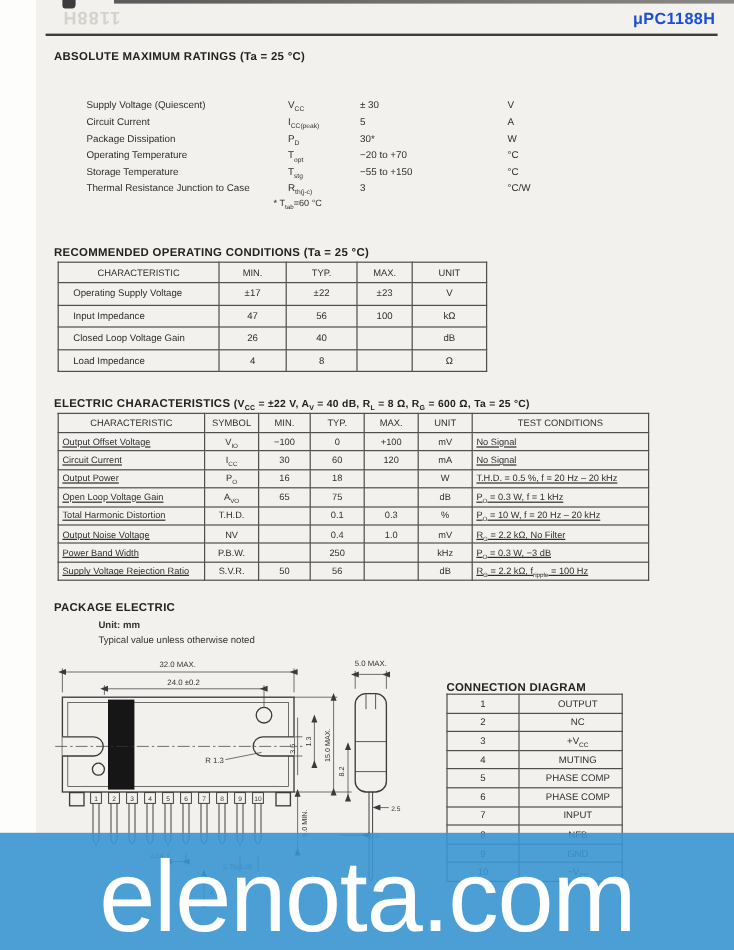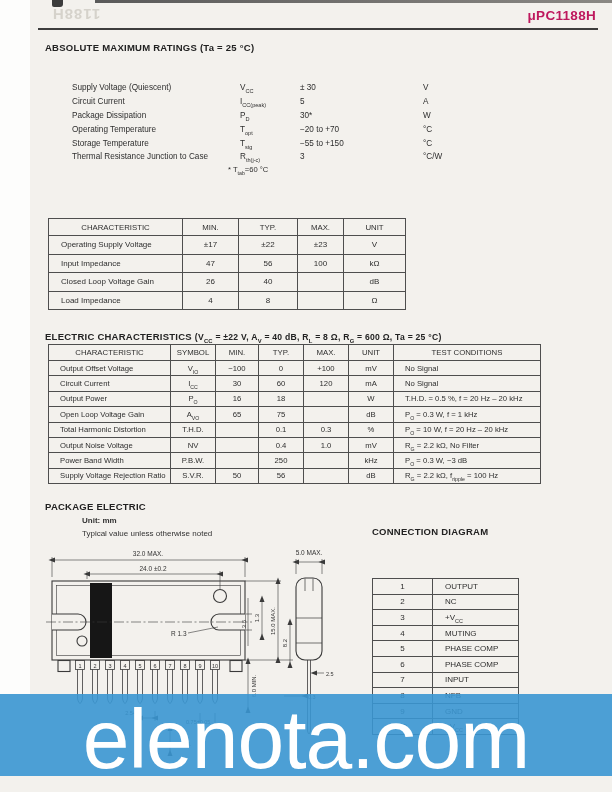--- a/index.html
+++ b/index.html
@@ -9,21 +9,21 @@
     font-family:"Liberation Sans","DejaVu Sans",sans-serif;
     color:#2e2e2e;
   }
   .left-margin{position:absolute;left:0;top:0;width:30px;height:694px;background:#fdfdfc;}
   .top-edge{position:absolute;left:95px;top:0;width:517px;height:3px;background:linear-gradient(90deg,#5a5a5a,#8a8884);}
   .corner-blob{position:absolute;left:52px;top:0;width:11px;height:7px;background:#3c3c3c;border-radius:0 0 3px 2px;}
   .ghost-title{
     position:absolute;left:36px;top:6px;font-size:15px;font-weight:bold;letter-spacing:1px;
     color:#d5d2cb;transform:rotate(180deg);transform-origin:center;width:80px;text-align:center;
   }
-  .doc-title{position:absolute;right:16px;top:8px;font-size:13.5px;font-weight:bold;letter-spacing:.3px;color:#be185d;}
+  .doc-title{position:absolute;right:16px;top:8px;font-size:13.5px;font-weight:bold;letter-spacing:.3px;color:#1d4ed8;}
   .header-rule{position:absolute;left:38px;top:28px;width:560px;height:2px;background:#3d3d3d;}
 
   .h1{position:absolute;font-size:9.5px;font-weight:bold;letter-spacing:.25px;color:#222;}
   .note{position:absolute;font-size:8px;color:#333;}
 
   
   .amr{position:absolute;left:45px;top:81px;width:470px;}
   .amr-row{display:grid;grid-template-columns:168px 60px 70px 85px;padding-left:27px;height:13.8px;align-items:center;font-size:8.2px;}
   .amr-row .val{text-align:left;}
   .amr-row .unit{padding-left:53px;}
@@ -37,31 +37,31 @@
   .cell-left{text-align:left;}
 
   .rec-table{position:absolute;left:48px;top:218px;width:357px;border:1.3px solid #4a4a4a;}
   .rec-table th{height:16px;}
   .rec-table td{height:17.5px;}
   .rec-table td.cell-left{padding-left:12px;margin-left:8px;}
 
   .elec-table{position:absolute;left:48px;top:344px;width:492px;border:1.3px solid #4a4a4a;}
   .elec-table th{height:15px;}
   .elec-table td{height:14.4px;font-size:7.7px;}
-  .elec-table td.cell-left{padding-left:11px;}
+  .elec-table td.cell-left{padding-left:3px;text-decoration:underline;}
 
   .conn-table{position:absolute;left:372px;top:578px;width:146px;border:1.2px solid #555;}
   .conn-table td{height:14.6px;}
-  .conn-table td.cell-left{padding-left:12px;}
+  .conn-table td.cell-left{padding-left:12px;text-align:center;}
 
   .pkg-svg{position:absolute;left:40px;top:543px;z-index:1;}
   .pkg-svg text{font-family:"Liberation Sans","DejaVu Sans",sans-serif;fill:#333;}
 
   .banner{
-    position:absolute;left:0;top:694px;width:612px;height:82px;z-index:5;
+    position:absolute;left:0;top:694px;width:612px;height:98px;z-index:5;
     background:rgba(58,150,210,0.9);
     display:flex;align-items:center;justify-content:center;
   }
   .banner-text{
     color:#ffffff;font-size:84px;letter-spacing:-1px;line-height:1;
     padding-top:8px;
   }
 </style>
 </head>
 <body>
@@ -119,20 +119,24 @@
 
       <div class="amr-row">
         <span>Thermal Resistance Junction to Case</span>
         <span>R<sub>th(j-c)</sub></span>
         <span class="val">3</span>
         <span class="unit">°C/W</span>
       </div>
     </div>
   <div class="footnote">* T<sub>tab</sub>=60 °C</div>
 
+  <div class="h1" style="left:45px;top:205px;">
+    <span>RECOMMENDED OPERATING CONDITIONS</span>
+    <span>(Ta = 25 °C)</span>
+  </div>
   <table class="rec-table">
     <colgroup>
         <col style="width:134px">
         <col style="width:56px">
         <col style="width:59px">
         <col style="width:46px">
         <col style="width:62px">
       </colgroup>
     <thead>
       <tr>
@@ -396,21 +400,21 @@
       <text x="247" y="100" font-size="6" transform="rotate(-90 247 100)" text-anchor="middle">8.2</text>
       <text x="216" y="143" font-size="6" transform="rotate(-90 216 143)" text-anchor="middle">6.0 MIN.</text>
       <text x="96" y="172" font-size="5.5" text-anchor="end">2.54</text>
       <text x="146" y="181" font-size="5.5">0.75±0.05</text>
       <text x="135" y="203" font-size="5.5">4 MIN.</text>
       <text x="286" y="132.5" font-size="5.5">2.5</text>
       <text x="268" y="155.5" font-size="5.5">0.3</text>
     </g>
   </svg>
 
-  <div class="h1" style="left:372px;top:526px;">CONNECTION DIAGRAM</div>
+  <div class="h1" style="left:372px;top:568px;">CONNECTION DIAGRAM</div>
   <table class="conn-table">
     <colgroup>
         <col style="width:60px">
         <col style="width:86px">
       </colgroup>
     <tbody>
 
         <tr>
           <td>1</td>
           <td class="cell-left">OUTPUT</td>

